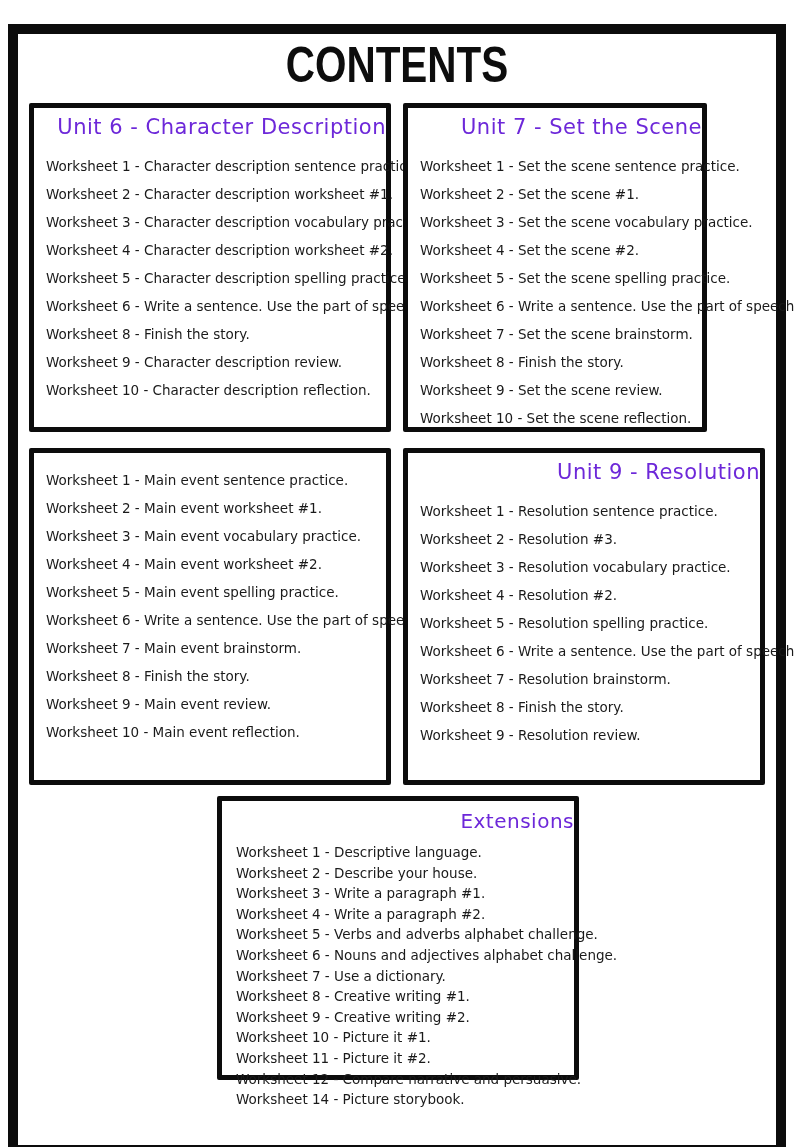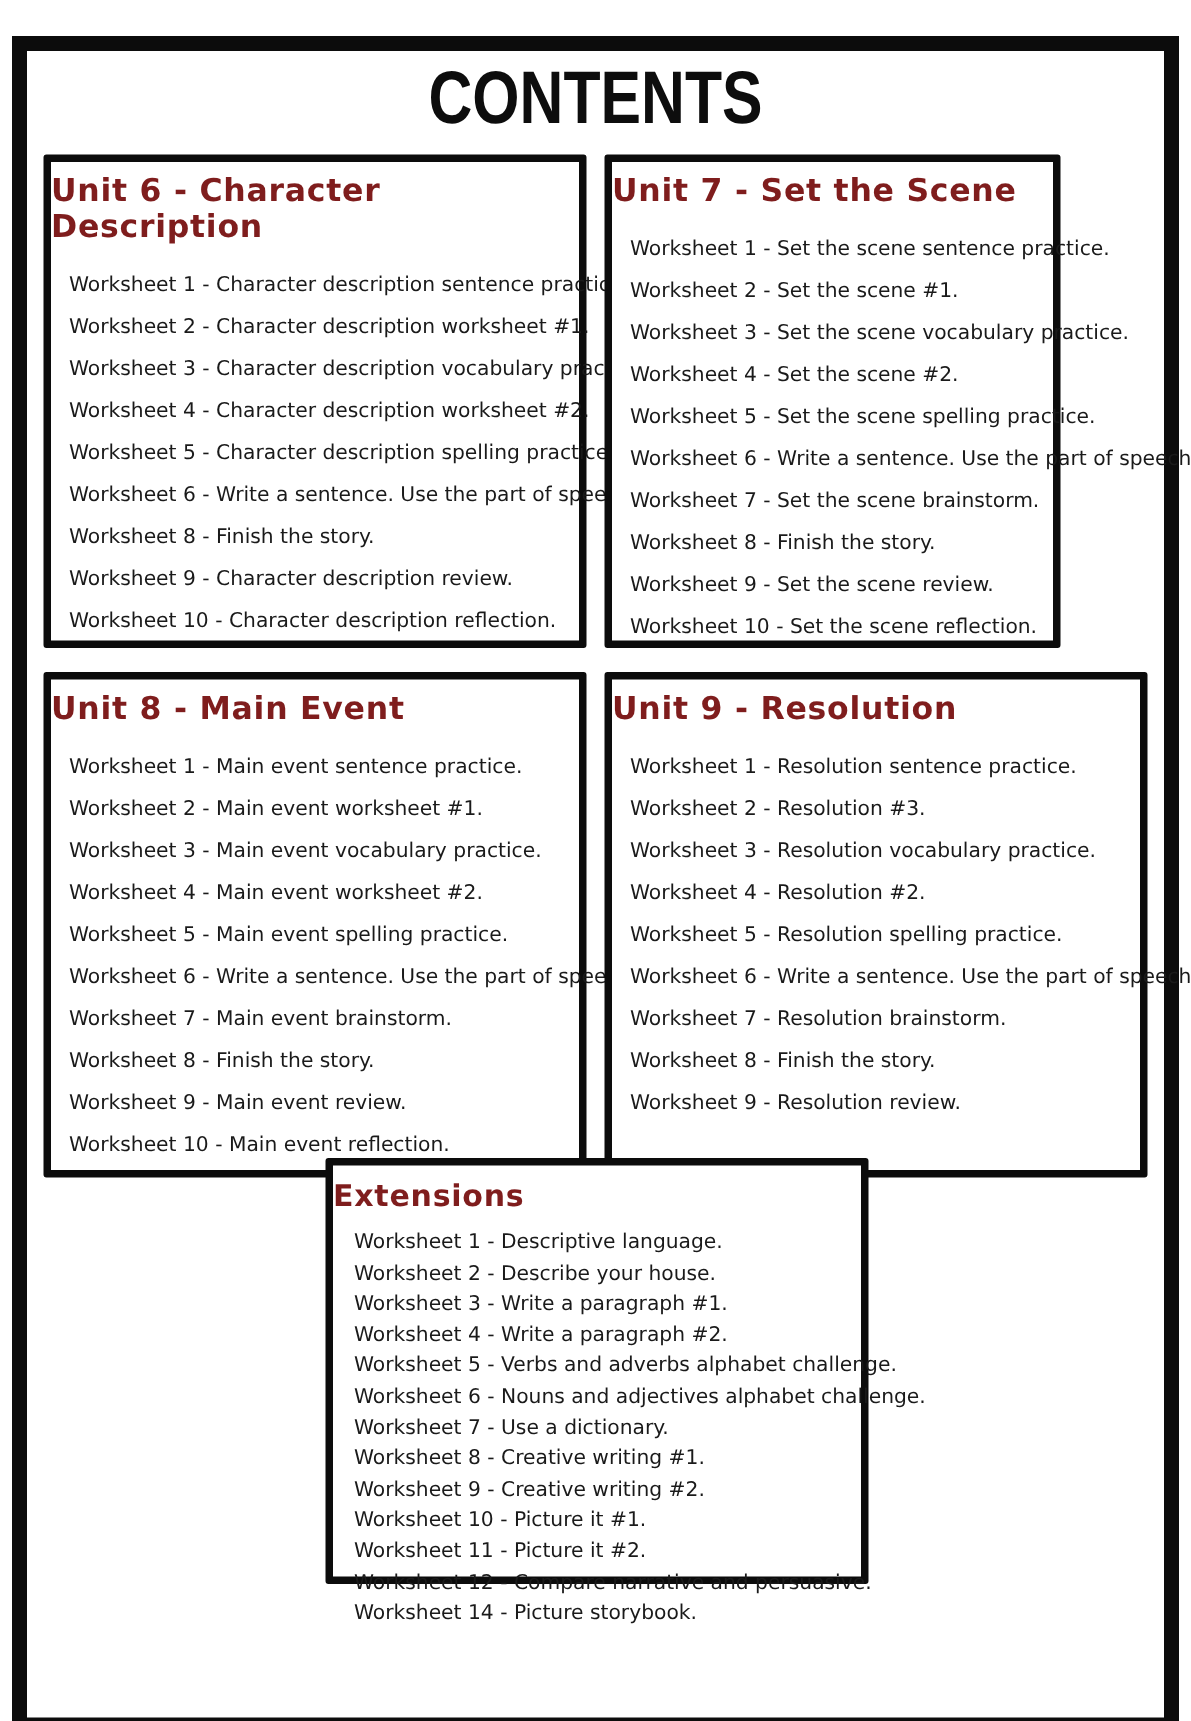--- a/index.html
+++ b/index.html
@@ -44,29 +44,29 @@
     position: absolute;
     border: 5px solid #0c0c0c;
     box-sizing: border-box;
     background: #ffffff;
     border-radius: 2px;
   }
   .unit-box.u6 { left: 29px;  top: 87px;  width: 362px; height: 329px; }
   .unit-box.u7 { left: 403px; top: 87px;  width: 304px; height: 329px; }
   .unit-box.u8 { left: 29px;  top: 432px; width: 362px; height: 337px; }
   .unit-box.u9 { left: 403px; top: 432px; width: 362px; height: 337px; }
-  .unit-box.ext { left: 217px; top: 756px; width: 362px; height: 284px; }
+  .unit-box.ext { left: 217px; top: 780px; width: 362px; height: 284px; }
 
   .unit-title {
     margin: 0;
     padding-top: 7px;
-    text-align: left;
+    text-align: right;
     font-size: 21px;
-    font-weight: bold;
-    color: #7f1d1d;
+    font-weight: normal;
+    color: #6d28d9;
     letter-spacing: 0.5px;
   }
   .unit-list {
     padding: 13px 8px 0 12px;
   }
   .unit-list .item {
     font-size: 13.5px;
     line-height: 28px;
     white-space: nowrap;
     color: #1a1a1a;
@@ -115,21 +115,20 @@
         <div class="item">Worksheet 5 - Set the scene spelling practice.</div>
         <div class="item">Worksheet 6 - Write a sentence. Use the part of speech.</div>
         <div class="item">Worksheet 7 - Set the scene brainstorm.</div>
         <div class="item">Worksheet 8 - Finish the story.</div>
         <div class="item">Worksheet 9 - Set the scene review.</div>
         <div class="item">Worksheet 10 - Set the scene reflection.</div>
       </div>
   </section>
 
   <section class="unit-box u8">
-    <h2 class="unit-title">Unit 8 - Main Event</h2>
     <div class="unit-list">
         <div class="item">Worksheet 1 - Main event sentence practice.</div>
         <div class="item">Worksheet 2 - Main event worksheet #1.</div>
         <div class="item">Worksheet 3 - Main event vocabulary practice.</div>
         <div class="item">Worksheet 4 - Main event worksheet #2.</div>
         <div class="item">Worksheet 5 - Main event spelling practice.</div>
         <div class="item">Worksheet 6 - Write a sentence. Use the part of speech.</div>
         <div class="item">Worksheet 7 - Main event brainstorm.</div>
         <div class="item">Worksheet 8 - Finish the story.</div>
         <div class="item">Worksheet 9 - Main event review.</div>

